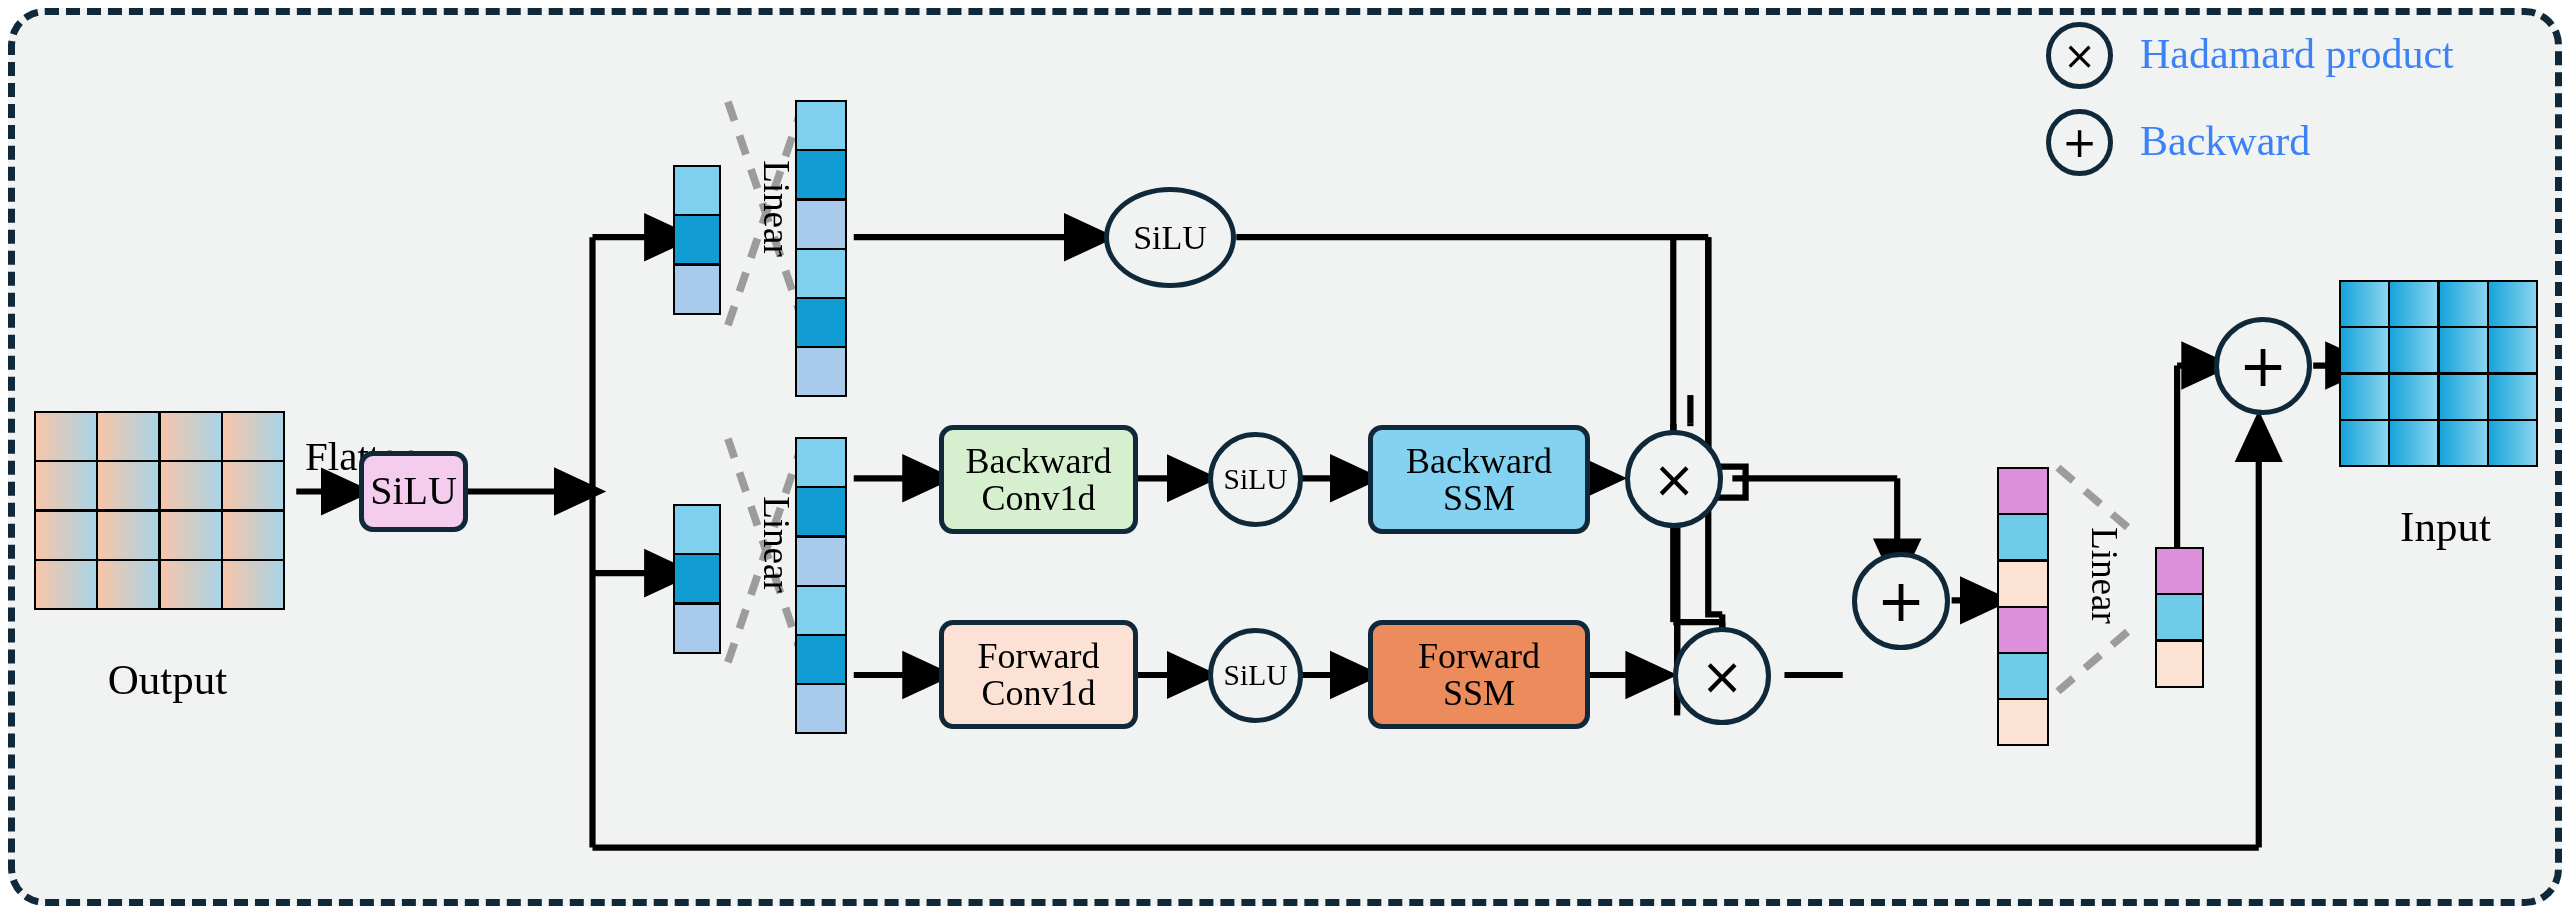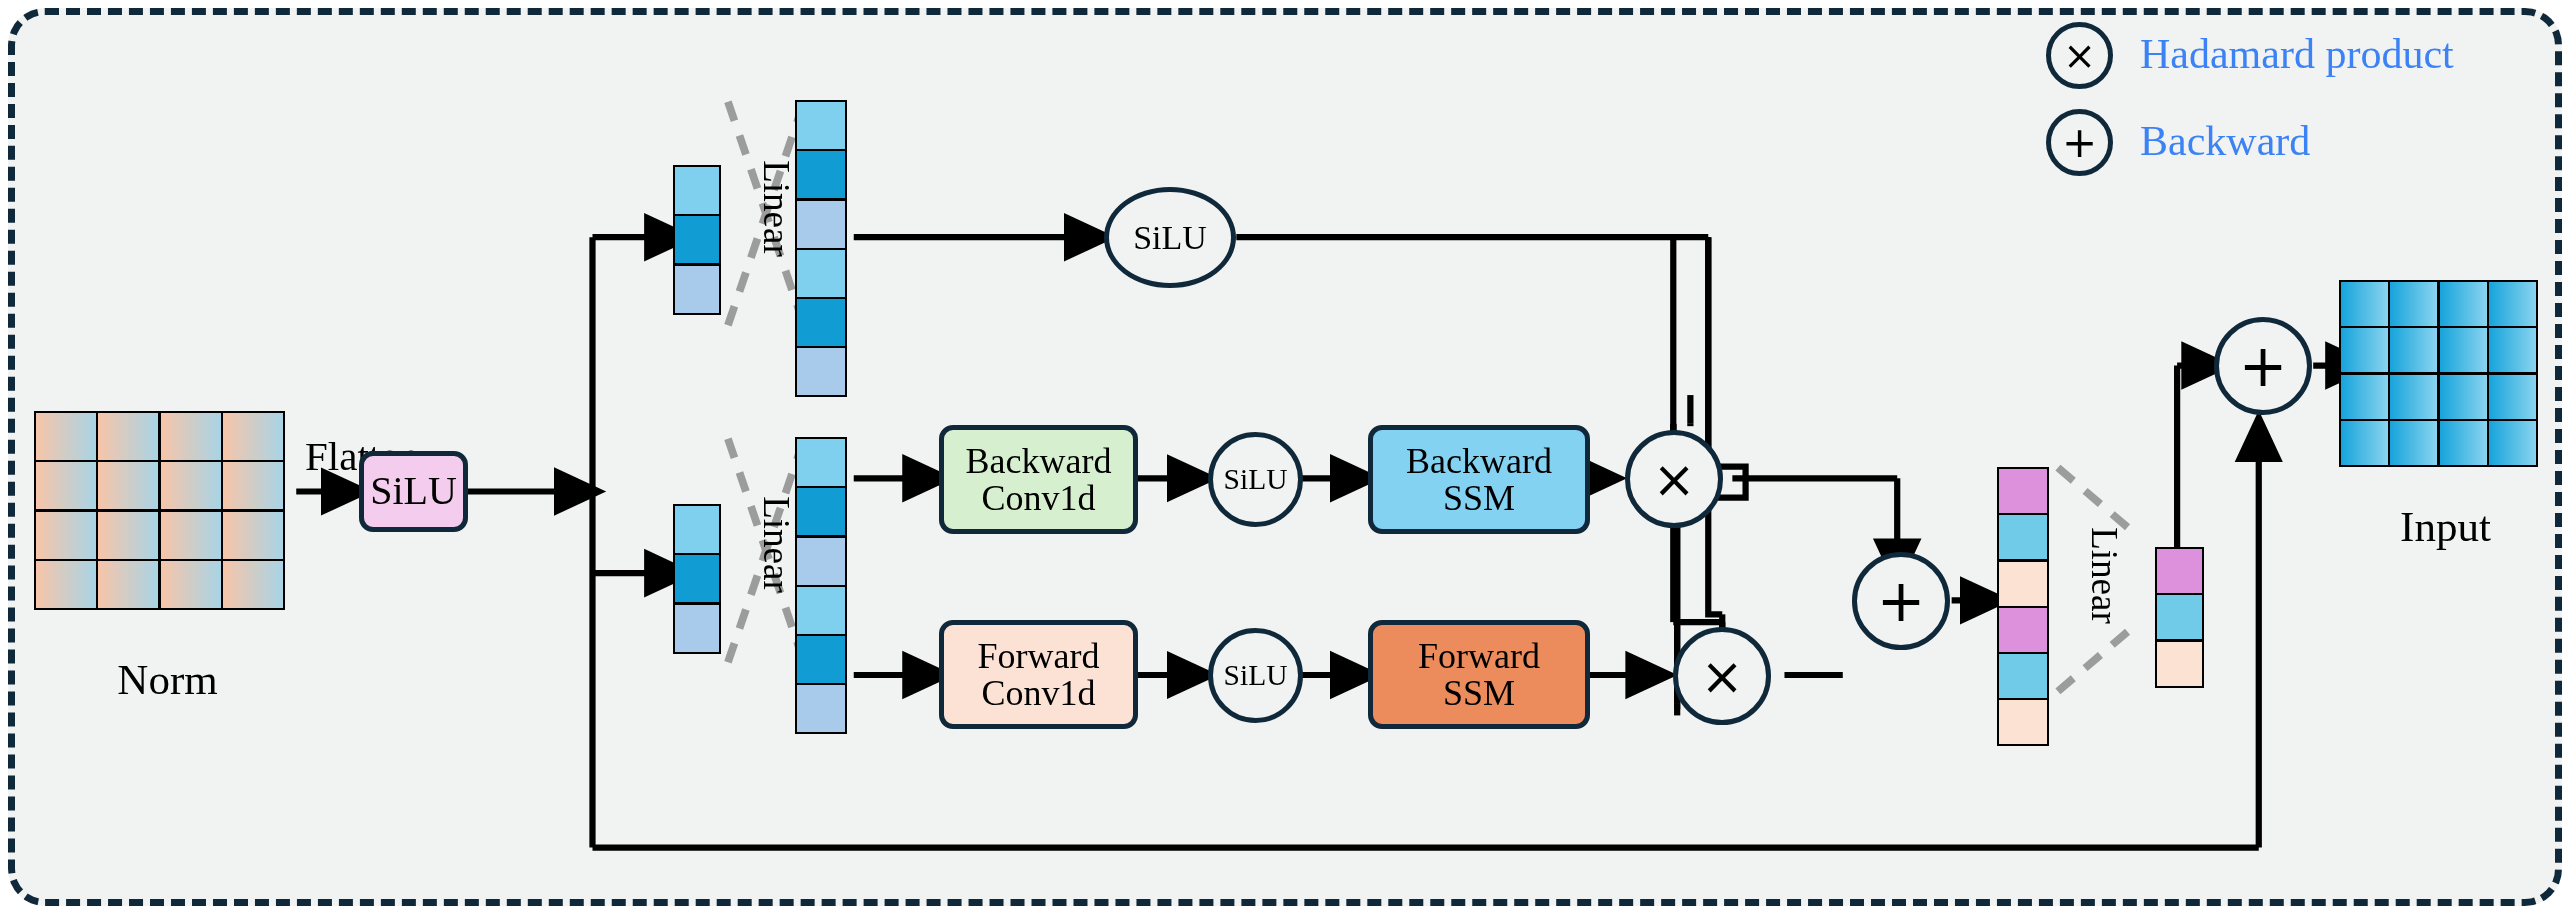--- a/index.html
+++ b/index.html
@@ -173,21 +173,21 @@
         <div style="background: linear-gradient(90deg, rgb(247, 197, 168) 0%, rgb(168, 212, 230) 100%);"></div>
         <div style="background: linear-gradient(90deg, rgb(247, 197, 168) 0%, rgb(168, 212, 230) 100%);"></div>
         <div style="background: linear-gradient(90deg, rgb(247, 197, 168) 0%, rgb(168, 212, 230) 100%);"></div>
         <div style="background: linear-gradient(90deg, rgb(247, 197, 168) 0%, rgb(168, 212, 230) 100%);"></div>
         <div style="background: linear-gradient(90deg, rgb(247, 197, 168) 0%, rgb(168, 212, 230) 100%);"></div>
         <div style="background: linear-gradient(90deg, rgb(247, 197, 168) 0%, rgb(168, 212, 230) 100%);"></div>
         <div style="background: linear-gradient(90deg, rgb(247, 197, 168) 0%, rgb(168, 212, 230) 100%);"></div>
         <div style="background: linear-gradient(90deg, rgb(247, 197, 168) 0%, rgb(168, 212, 230) 100%);"></div>
       </div>
   </div>
-  <div class="caption" style="left:34px;top:655px;width:267px;text-align:center;font-size:43px;">Norm</div>
+  <div class="caption" style="left:34px;top:655px;width:267px;text-align:center;font-size:43px;">Output</div>
 
   <div class="caption" style="left:305px;top:432px;font-size:41px;">Flatten</div>
 
   <div class="node opbox" style="left:359px;top:451px;width:109px;height:81px;background:#f4cdee;font-size:40px;">
     <span>SiLU</span>
   </div>
 
   <div class="node" style="left:673px;top:165px;">
     <div class="vcol" id="topLinIn" style="width:44px;">
         <div style="background: rgb(127, 208, 238); height: 47px;"></div>

